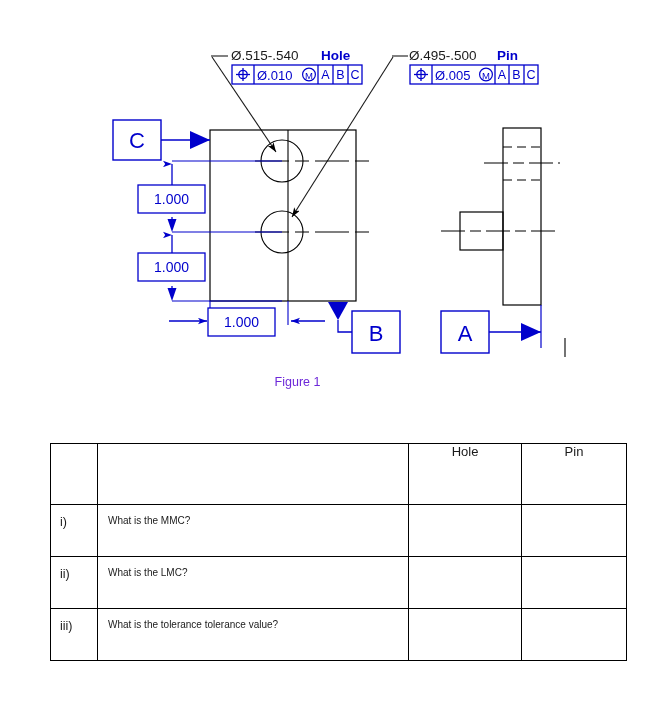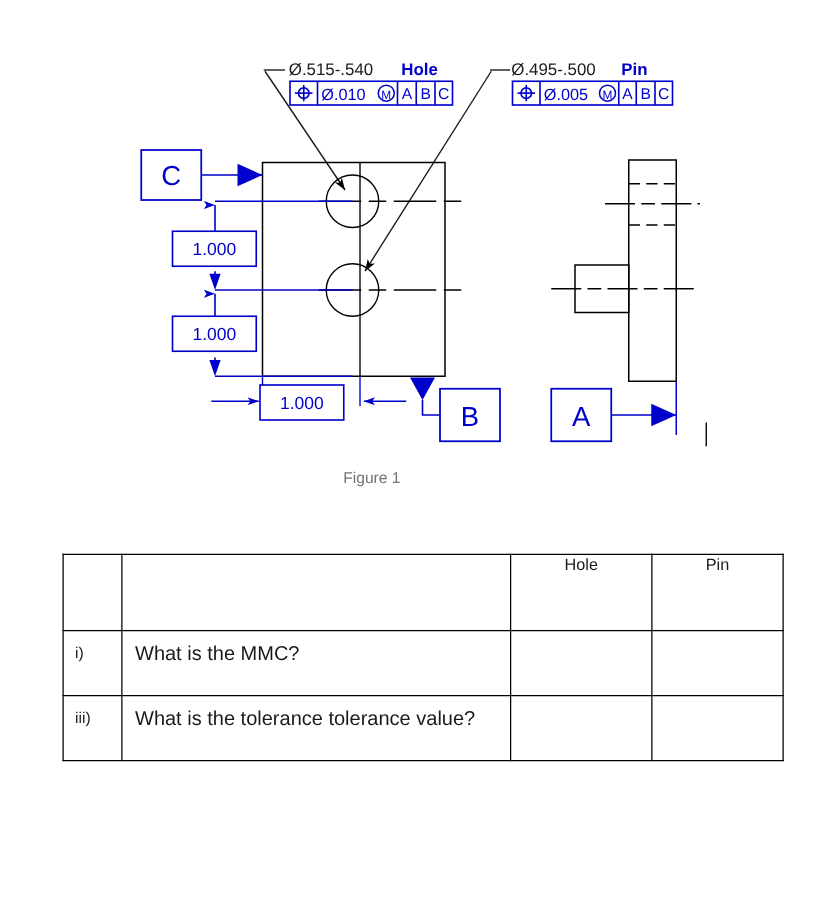--- a/index.html
+++ b/index.html
@@ -30,21 +30,21 @@
     position: absolute;
     left: 0; top: 0;
   }
   .fig-caption {
     position: absolute;
     left: 0;
     top: 375px;
     width: 595px;
     text-align: center;
     font-size: 12.5px;
-    color: #737373;
+    color: #6d28d9;
     font-family: "Liberation Sans", sans-serif;
   }
   
   .qtable {
     position: absolute;
     left: 50px;
     top: 443px;
     width: 572px;
     border-collapse: collapse;
     table-layout: fixed;
@@ -64,21 +64,21 @@
 
   .qtable tr.head-row td { height: 60px; }
   .qtable tr.body-row td { height: 51px; }
 
   .cell-pad-num {
     padding: 10px 0 0 9px;
     font-size: 12.5px;
   }
   .cell-pad-q {
     padding: 10px 0 0 10px;
-    font-size: 16px;
+    font-size: 10px;
   }
   .hdr-center {
     text-align: center;
     padding-top: 12px;
     font-weight: bold;
     font-size: 13px;
   }
   .blank-cell { }
 </style>
 </head>
@@ -268,20 +268,34 @@
           <div class="cell-pad-q">What is the MMC?</div>
         </td>
         <td class="col-hole">
           <div class="cell-pad-q"></div>
         </td>
         <td class="col-pin">
           <div class="cell-pad-q"></div>
         </td>
       </tr>
 
+      <tr class="body-row">
+        <td class="col-num">
+          <div class="cell-pad-num">ii)</div>
+        </td>
+        <td class="col-q">
+          <div class="cell-pad-q">What is the LMC?</div>
+        </td>
+        <td class="col-hole">
+          <div class="cell-pad-q"></div>
+        </td>
+        <td class="col-pin">
+          <div class="cell-pad-q"></div>
+        </td>
+      </tr>
 
       <tr class="body-row">
         <td class="col-num">
           <div class="cell-pad-num">iii)</div>
         </td>
         <td class="col-q">
           <div class="cell-pad-q">What is the tolerance tolerance value?</div>
         </td>
         <td class="col-hole">
           <div class="cell-pad-q"></div>

